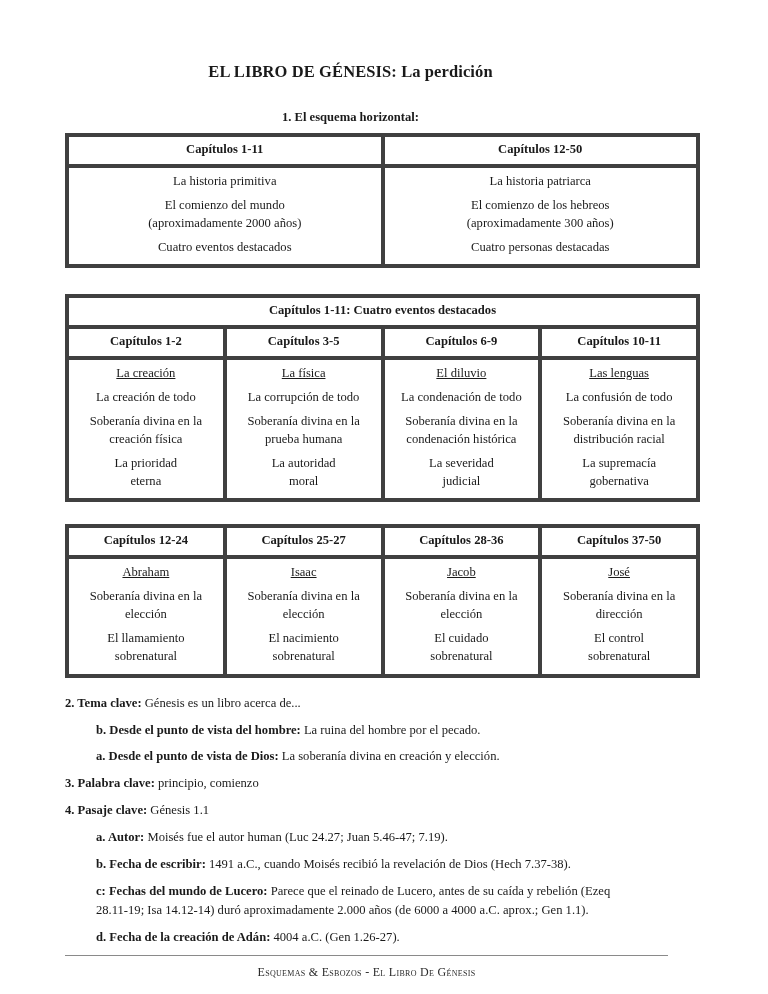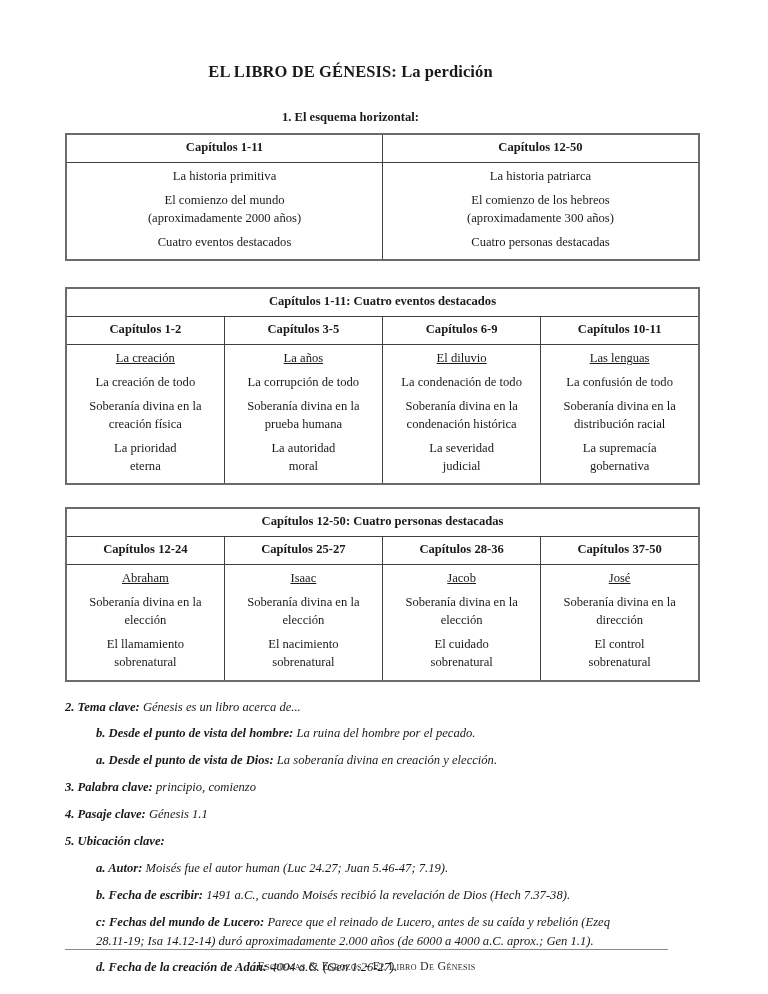--- a/index.html
+++ b/index.html
@@ -43,21 +43,21 @@
   
   table.grid {
     border-collapse: collapse;
     width: 635px;
     table-layout: fixed;
     margin: 0 0 0 0;
     border: 2px solid #6b6b6b;
     background: #fff;
   }
   table.grid td {
-    border: 1px solid #404040;
+    border: 4px solid #404040;
     text-align: center;
     vertical-align: top;
     font-size: 12.6px;
     line-height: 1.42;
     padding: 5px 6px 8px 6px;
   }
   table.grid td.head {
     font-weight: bold;
     padding: 4px 6px 5px 6px;
     vertical-align: middle;
@@ -67,42 +67,42 @@
   }
   table.grid td.body p:last-child {
     margin-bottom: 0;
   }
   .u { text-decoration: underline; }
 
   .tbl-gap-1 { height: 26px; }
   .tbl-gap-2 { height: 22px; }
 
   
-  .outline { margin-top: 16px; font-style: italic; }
+  .outline { margin-top: 16px; }
   .item-l1 {
     font-size: 12.6px;
     line-height: 1.5;
     margin: 0 0 8px 0;
     text-indent: 0;
   }
   .item-l2 {
     font-size: 12.6px;
     line-height: 1.5;
     margin: 0 0 8px 0;
     padding-left: 31px;
     text-indent: 0;
   }
   .b { font-weight: bold; }
 
   
   .footer {
     position: absolute;
     left: 65px;
     right: 68px;
-    bottom: 20px;
+    bottom: 14px;
   }
   .footer-rule {
     border-top: 1px solid #8a8a8a;
     margin-bottom: 9px;
   }
   .footer-text {
     text-align: center;
     font-size: 12px;
     font-variant: small-caps;
     letter-spacing: 0.3px;
@@ -175,21 +175,21 @@
           <p>
             <span>Soberanía divina en la</span><br>
             <span>creación física</span>
           </p>
           <p>
             <span>La prioridad</span><br>
             <span>eterna</span>
           </p>
         </td>
         <td class="body">
-          <p><span class="u">La años</span></p>
+          <p><span class="u">La física</span></p>
           <p>La corrupción de todo</p>
           <p>
             <span>Soberanía divina en la</span><br>
             <span>prueba humana</span>
           </p>
           <p>
             <span>La autoridad</span><br>
             <span>moral</span>
           </p>
         </td>
@@ -224,23 +224,20 @@
   <div class="tbl-gap-2"></div>
 
   <table class="grid">
     <colgroup>
         <col style="width:25%">
         <col style="width:25%">
         <col style="width:25%">
         <col style="width:25%">
       </colgroup>
     <tbody>
-      <tr>
-        <td class="head" colspan="4">Capítulos 12-50: Cuatro personas destacadas</td>
-      </tr>
       <tr>
         <td class="head">Capítulos 12-24</td>
         <td class="head">Capítulos 25-27</td>
         <td class="head">Capítulos 28-36</td>
         <td class="head">Capítulos 37-50</td>
       </tr>
       <tr>
         <td class="body">
           <p><span class="u">Abraham</span></p>
           <p>
@@ -304,23 +301,20 @@
     </p>
 
     <p class="item-l1">
       <span class="b">3. Palabra clave:</span><span> principio, comienzo</span>
     </p>
 
     <p class="item-l1">
       <span class="b">4. Pasaje clave:</span><span> Génesis 1.1</span>
     </p>
 
-    <p class="item-l1">
-      <span class="b">5. Ubicación clave:</span>
-    </p>
 
     <p class="item-l2">
       <span class="b">a. Autor:</span><span> Moisés fue el autor human (Luc 24.27; Juan 5.46-47; 7.19).</span>
     </p>
 
     <p class="item-l2">
       <span class="b">b. Fecha de escribir:</span><span> 1491 a.C., cuando Moisés recibió la revelación de Dios (Hech 7.37-38).</span>
     </p>
 
     <p class="item-l2">

